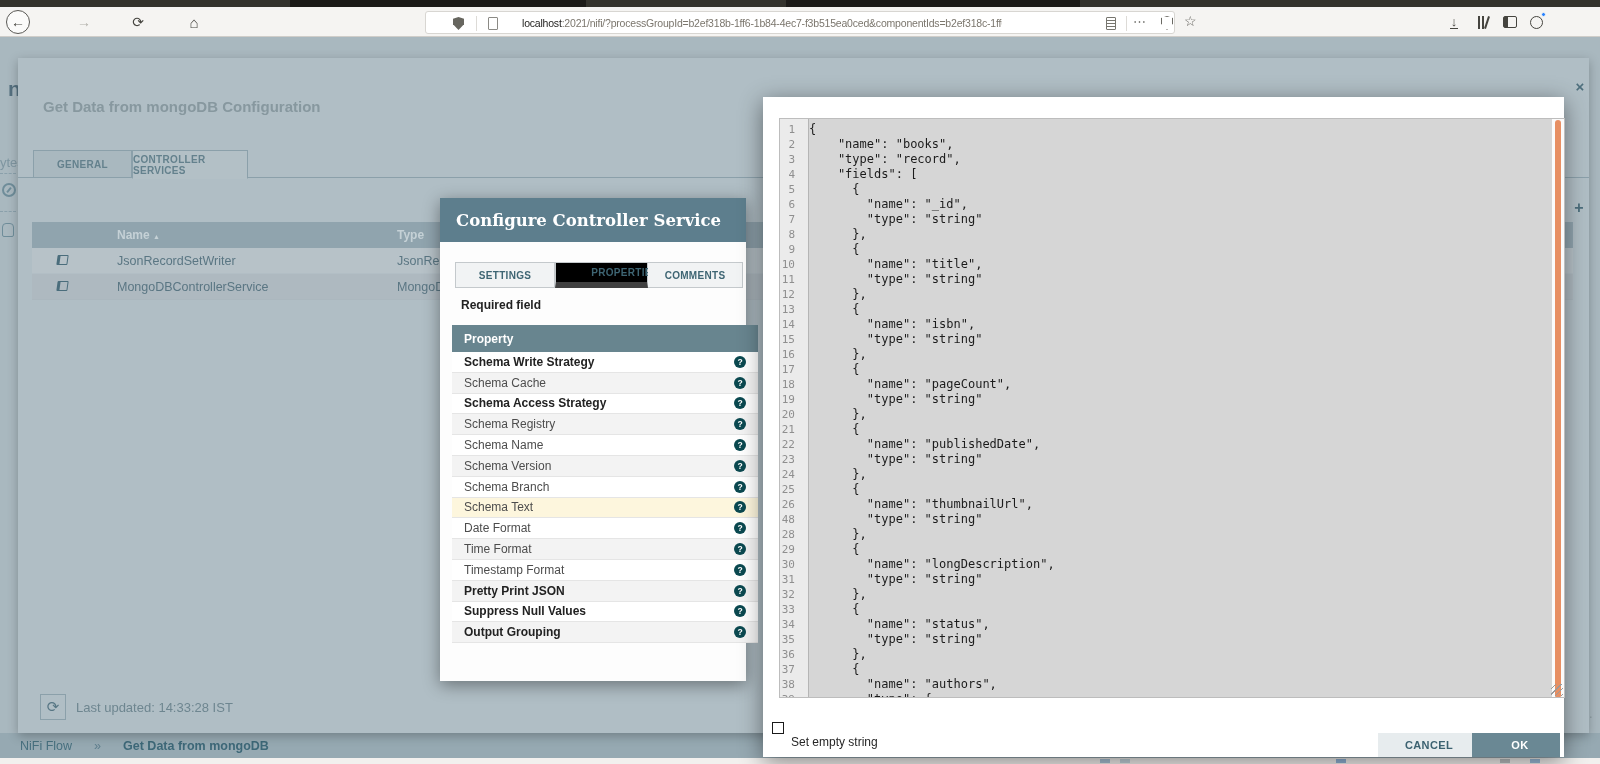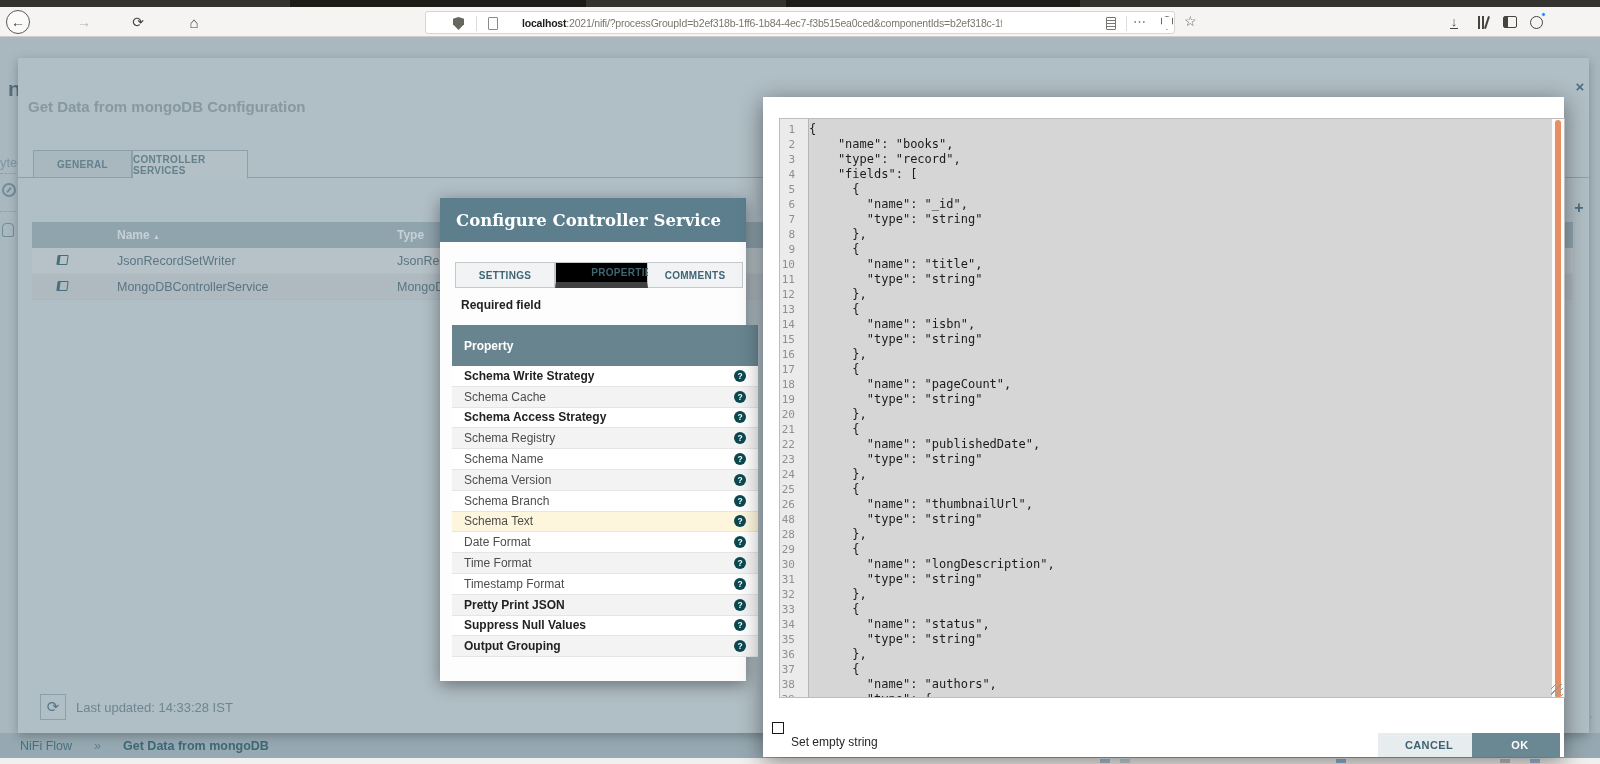--- a/index.html
+++ b/index.html
@@ -20,21 +20,21 @@
   .hom { left:182px; font-size:15px; }
   .urlbar { position:absolute; left:425px; top:4px; width:750px; height:23px; background:#ffffff;
             border:1px solid #d8d6d2; border-radius:3px; }
   .shield { position:absolute; left:27px; top:5px; width:11px; height:13px; background:#67665f;
             clip-path:polygon(50% 0,100% 14%,100% 55%,50% 100%,0 55%,0 14%); }
   .url-sep { position:absolute; left:50px; top:4px; width:1px; height:15px; background:#dddbd7; }
   .page-ic { position:absolute; left:62px; top:5px; width:10px; height:13px; border:1.3px solid #8b8a85;
              border-radius:1px; background:#fff; }
   .url-text { position:absolute; left:96px; top:4px; width:480px; height:15px; font-size:10.5px;
               letter-spacing:-0.2px; white-space:nowrap; overflow:hidden; color:#7b766d; line-height:15px;}
-  .url-text b { color:#1d1c1a; font-weight:bold; }
+  .url-text b { color:#1d1c1a; font-weight:normal; }
   .reader-ic { position:absolute; left:680px; top:5px; width:10px; height:13px; border:1.2px solid #77766f;
                border-radius:1px;
                background:repeating-linear-gradient(#fff 0 2px,#77766f 2px 3px); }
   .url-sep2 { position:absolute; left:700px; top:4px; width:1px; height:15px; background:#dddbd7; }
   .dots { position:absolute; left:707px; top:2px; font-size:13px; color:#5e5d58; letter-spacing:1px;}
   .shieldchk { position:absolute; left:735px; top:4px; width:12px; height:14px; border:1.3px solid #6a6963;
                clip-path:polygon(50% 0,100% 14%,100% 55%,50% 100%,0 55%,0 14%); }
   .star { position:absolute; left:758px; top:1px; font-size:14px; color:#5f5e59; }
   .dl { left:1442px; font-size:13px; }
   .dl span { border-bottom:1.6px solid #45443f; line-height:11px; display:inline-block; padding:0 1px 1px;}
@@ -82,21 +82,21 @@
   .crumb-root { border-bottom:1px dotted #6d8f9c; }
   .crumb-sep { font-size:12.5px; color:#5d7e8d; }
   .crumb-cur { font-size:12.5px; font-weight:bold; color:#3d6878; }
   .bottom-strip { position:absolute; left:0; top:758px; width:1600px; height:6px; background:#f2f0ee; z-index:2;}
   .bs-ic { position:absolute; top:759px; height:4px; width:10px; opacity:.65; z-index:3; }
   .frag-right { position:absolute; left:1563px; top:706px; font-size:13px; color:#8d9ba2; z-index:2; }
 
   
   .gd-dialog { position:absolute; left:18px; top:58px; width:1571px; height:675px; background:#b0bec5;
                box-shadow:0 3px 10px rgba(0,0,0,.25); z-index:5; }
-  .gd-title { position:absolute; left:10px; top:40px; font-size:15px; font-weight:bold; color:#87989f;text-align:center; }
+  .gd-title { position:absolute; left:25px; top:40px; font-size:15px; font-weight:bold; color:#87989f;text-align:center; }
   .gd-close { position:absolute; left:1553px; top:20px; width:18px; height:18px; font-size:15px;
               font-weight:bold; color:#4e6f7d; text-align:center; line-height:17px; }
   .gd-tabline { position:absolute; left:0; top:119px; width:1571px; height:1px; background:#8ba0aa; }
   .gd-tab { position:absolute; top:92px; height:28px; border:1px solid #8ba0aa; font-size:10px;
             font-weight:bold; color:#64818d; display:flex; align-items:center; justify-content:center;
             letter-spacing:.3px; }
   .gd-tab.general { left:15px; width:99px; background:#a9b8bf; }
   .gd-tab.active { left:114px; width:116px; background:#b3c0c6; border-bottom:1px solid #b3c0c6;
                    height:29px; z-index:2; }
   .gd-add { position:absolute; left:1552px; top:141px; width:18px; height:18px; font-size:16px;
@@ -125,21 +125,21 @@
                color:#fff; font-family:"DejaVu Serif", serif; font-weight:bold; font-size:16.5px;
                display:flex; align-items:center; padding-left:16px; }
   .ctrl-tabs { position:absolute; left:15px; top:64px; display:flex; }
   .ctrl-tab { height:26px; border:1px solid #c4c9cc; background:#f1f3f4; font-size:10px; font-weight:bold;
               color:#3e6573; display:flex; align-items:center; justify-content:center; letter-spacing:.3px; }
   .ctrl-tab.t0 { width:100px; }
   .ctrl-tab.t1 { width:93px; background:#000000; border-bottom:6px solid #404040;padding-left:47px; }
   .ctrl-tab.t2 { width:95px; border-left:none; }
   .req-note { position:absolute; left:21px; top:100px; font-size:12px; font-weight:bold; color:#222; }
   .prop-table { position:absolute; left:12px; top:127px; width:306px; }
-  .prop-head { height:41px; background:#68858f; color:#fff; font-size:12px; font-weight:bold;
+  .prop-head { height:27px; background:#68858f; color:#fff; font-size:12px; font-weight:bold;
                display:flex; align-items:center; padding-left:12px; }
   .prop-row { height:20.8px; display:flex; align-items:center; padding:0 12px;
               border-bottom:1px solid #e5e5e5; }
   .prop-row:nth-child(even) { background:#f3f3f3; }
   .prop-row:nth-child(odd) { background:#ffffff; }
   .prop-row.hl { background:#fdf6dd; }
   .prop-label { flex:1; font-size:12px; color:#4d4d4d; white-space:nowrap; overflow:hidden; }
   .prop-row.req .prop-label { font-weight:bold; color:#222; }
   .help-icon { width:12px; height:12px; border-radius:50%; background:#0b4950; color:#fff;
                font-size:8.5px; font-weight:bold; display:flex; align-items:center;

